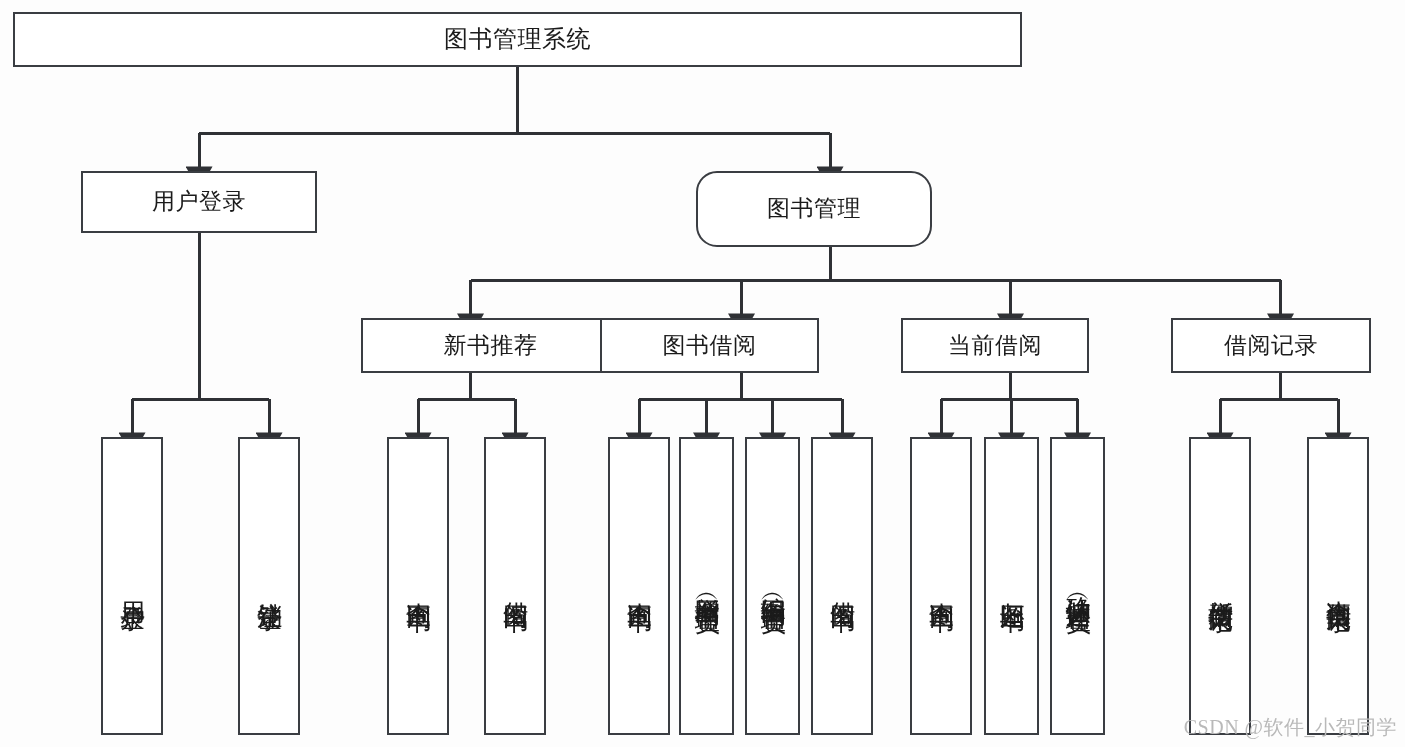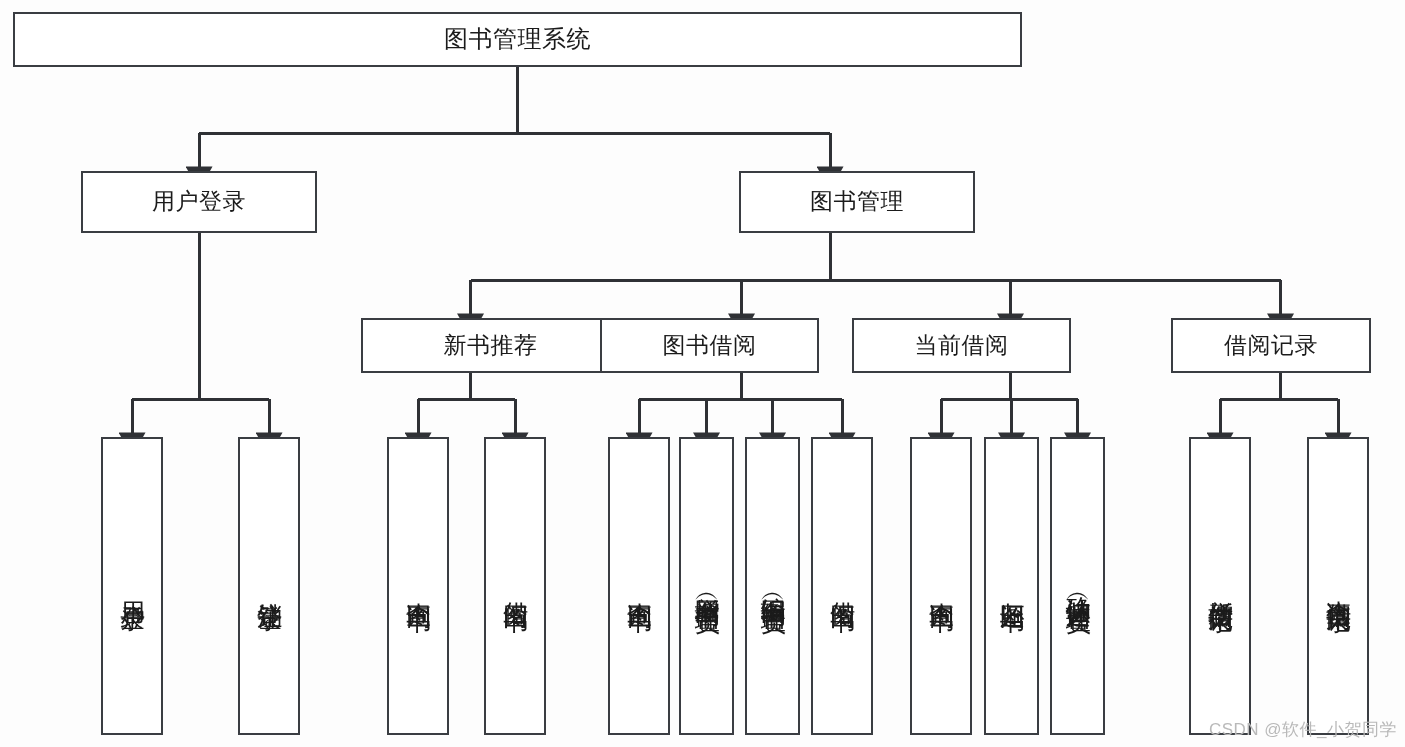--- a/index.html
+++ b/index.html
@@ -62,26 +62,26 @@
     text-orientation: upright;
     font-size: 25px;
     line-height: 1.06;
     letter-spacing: 2px;
     max-height: 100%;
   }
   .watermark {
     position: absolute;
     right: 8px;
     bottom: 6px;
-    font-size: 17px;
+    font-size: 20px;
     color: #b9b9b9;
     letter-spacing: 0.5px;
     z-index: 6;
     white-space: nowrap;
-    font-family: Liberation Sans, sans-serif;
+    font-family: Liberation Serif, serif;
   }
 </style>
 </head>
 <body>
 
 <div id="canvas">
 
   <svg id="edges" viewBox="0 0 1405 747" width="1405" height="747" xmlns="http://www.w3.org/2000/svg">
       <defs>
         <marker id="ah" markerWidth="9" markerHeight="9" refX="1.2" refY="4.5" orient="auto" markerUnits="strokeWidth">
@@ -123,31 +123,31 @@
       <line x1="1338" y1="399" x2="1338" y2="436" stroke="#2f3135" stroke-width="3" shape-rendering="crispEdges" marker-end="url(#ah)"></line>
     </svg>
 
   <div class="node root h" id="n-root" style="left: 13px; top: 12px; width: 1009px; height: 55px;">
     <span class="lbl">图书管理系统</span>
   </div>
 
   <div class="node h" id="n-user-login" style="left: 81px; top: 171px; width: 236px; height: 62px;">
     <span class="lbl">用户登录</span>
   </div>
-  <div class="node h" id="n-book-manage" style="left: 739px; top: 171px; width: 236px; height: 62px;">
+  <div class="node h" id="n-book-manage" style="left: 696px; top: 171px; width: 236px; height: 76px; border-radius: 21px;">
     <span class="lbl">图书管理</span>
   </div>
 
   <div class="node h" id="n-new-book-rec" style="left: 361px; top: 318px; width: 259px; height: 55px;">
     <span class="lbl">新书推荐</span>
   </div>
   <div class="node h" id="n-book-borrow" style="left: 600px; top: 318px; width: 219px; height: 55px;">
     <span class="lbl">图书借阅</span>
   </div>
-  <div class="node h" id="n-current-borrow" style="left: 852px; top: 318px; width: 219px; height: 55px;">
+  <div class="node h" id="n-current-borrow" style="left: 901px; top: 318px; width: 188px; height: 55px;">
     <span class="lbl">当前借阅</span>
   </div>
   <div class="node h" id="n-borrow-record" style="left: 1171px; top: 318px; width: 200px; height: 55px;">
     <span class="lbl">借阅记录</span>
   </div>
 
   <div class="node v" id="n-leaf-user-login" style="left: 101px; top: 437px; width: 62px; height: 298px;">
     <span class="lbl">用户登录</span>
   </div>
   <div class="node v" id="n-leaf-user-logout" style="left: 238px; top: 437px; width: 62px; height: 298px;">

